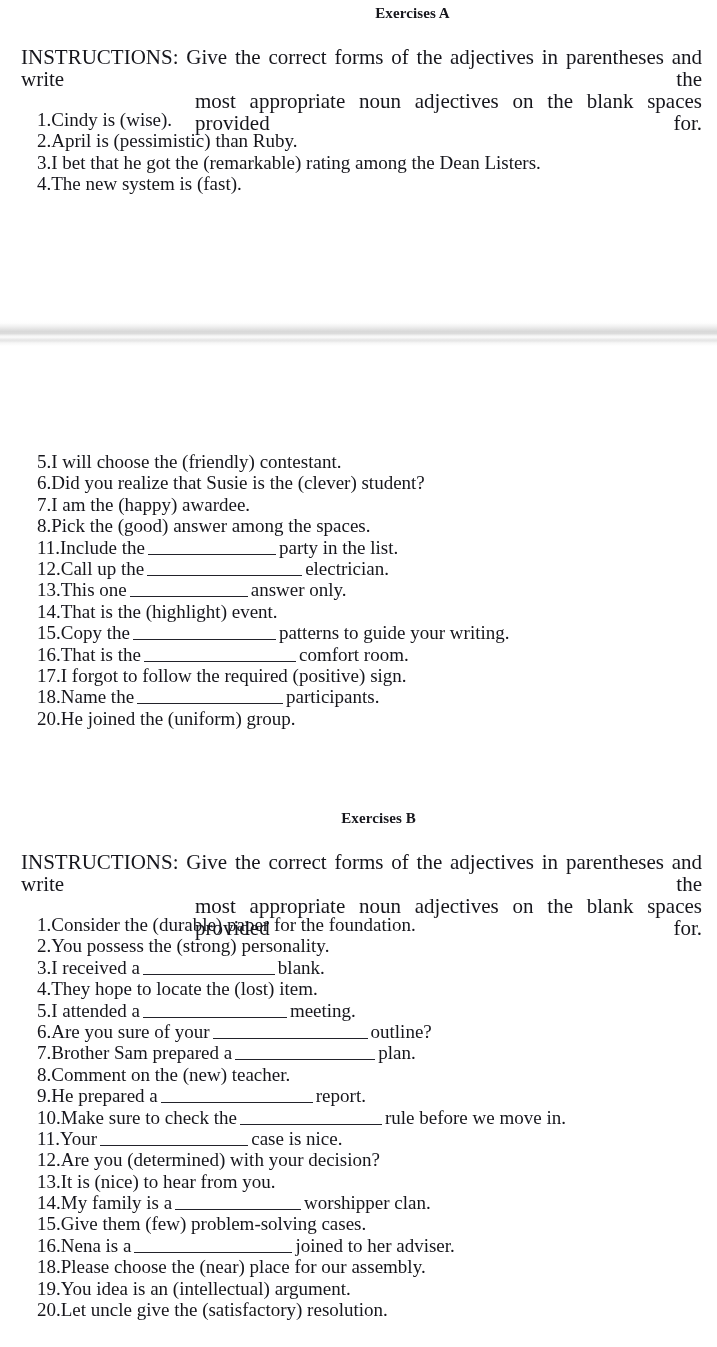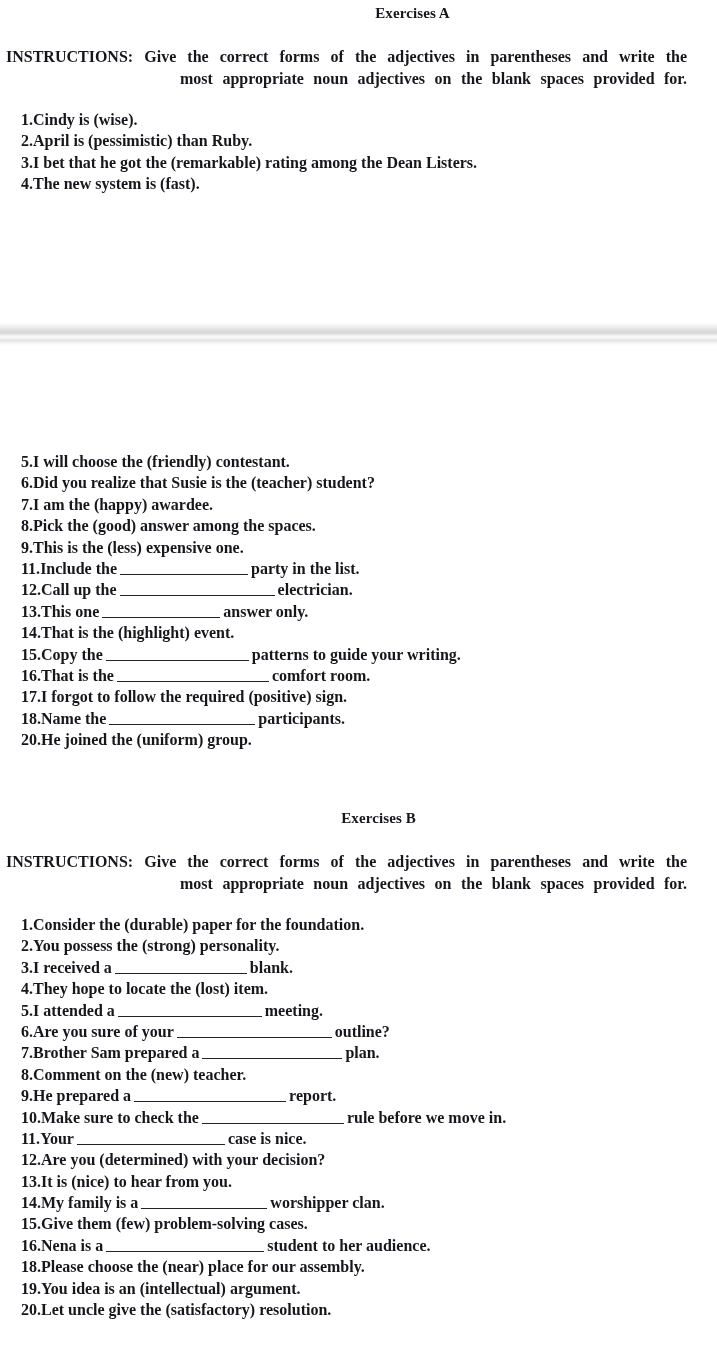--- a/index.html
+++ b/index.html
@@ -29,24 +29,24 @@
     font-size: 15px;
     text-align: center;
     letter-spacing: 0.1px;
   }
   #title-a { position: absolute; left: 0; top: 5px; width: 825px; }
   #title-b { position: absolute; left: 0; top: 810px; width: 757px; }
 
   
   .instructions {
     position: absolute;
-    left: 6px;
+    left: 21px;
     width: 681px;
-    font-weight: bold;
-    font-size: 16px;
+    font-weight: normal;
+    font-size: 21px;
     line-height: 22px;
     text-align: justify;
     text-justify: inter-word;
     text-indent: 0;
   }
   #instructions-a { top: 46px; }
   #instructions-b { top: 851px; }
   .instructions .line1 {
     display: block;
     text-align: justify;
@@ -56,26 +56,26 @@
   .instructions .line2 {
     display: block;
     padding-left: 174px;
     text-align: justify;
     text-align-last: justify;
   }
 
   
   .item-list {
     position: absolute;
-    left: 21px;
+    left: 37px;
     margin: 0;
     padding: 0;
     list-style: none;
-    font-weight: bold;
-    font-size: 16px;
+    font-weight: normal;
+    font-size: 19px;
     line-height: 21.4px;
     white-space: nowrap;
   }
   #list-a1 { top: 109px; }
   #list-a2 { top: 451px; }
   #list-b  { top: 914px; }
 
   .item-list li {
     margin: 0;
     padding: 0;
@@ -128,24 +128,23 @@
       <li><span class="num">1.</span><span>Cindy is (wise).</span></li>
       <li><span class="num">2.</span><span>April is (pessimistic) than Ruby.</span></li>
       <li><span class="num">3.</span><span>I bet that he got the (remarkable) rating among the Dean Listers.</span></li>
       <li><span class="num">4.</span><span>The new system is (fast).</span></li>
     </ul>
 
   <div class="divider"></div>
 
   <ul class="item-list" id="list-a2">
       <li><span class="num">5.</span><span>I will choose the (friendly) contestant.</span></li>
-      <li><span class="num">6.</span><span>Did you realize that Susie is the (teacher) student?</span></li>
+      <li><span class="num">6.</span><span>Did you realize that Susie is the (clever) student?</span></li>
       <li><span class="num">7.</span><span>I am the (happy) awardee.</span></li>
       <li><span class="num">8.</span><span>Pick the (good) answer among the spaces.</span></li>
-      <li><span class="num">9.</span><span>This is the (less) expensive one.</span></li>
       <li><span class="num">11.</span><span>Include the</span><span class="blank" style="width: 128px;"></span><span>party in the list.</span></li>
       <li><span class="num">12.</span><span>Call up the</span><span class="blank" style="width: 155px;"></span><span>electrician.</span></li>
       <li><span class="num">13.</span><span>This one</span><span class="blank" style="width: 118px;"></span><span>answer only.</span></li>
       <li><span class="num">14.</span><span>That is the (highlight) event.</span></li>
       <li><span class="num">15.</span><span>Copy the</span><span class="blank" style="width: 143px;"></span><span>patterns to guide your writing.</span></li>
       <li><span class="num">16.</span><span>That is the</span><span class="blank" style="width: 152px;"></span><span>comfort room.</span></li>
       <li><span class="num">17.</span><span>I forgot to follow the required (positive) sign.</span></li>
       <li><span class="num">18.</span><span>Name the</span><span class="blank" style="width: 146px;"></span><span>participants.</span></li>
       <li><span class="num">20.</span><span>He joined the (uniform) group.</span></li>
     </ul>
@@ -166,19 +165,19 @@
       <li><span class="num">6.</span><span>Are you sure of your</span><span class="blank" style="width: 155px;"></span><span>outline?</span></li>
       <li><span class="num">7.</span><span>Brother Sam prepared a</span><span class="blank" style="width: 140px;"></span><span>plan.</span></li>
       <li><span class="num">8.</span><span>Comment on the (new) teacher.</span></li>
       <li><span class="num">9.</span><span>He prepared a</span><span class="blank" style="width: 152px;"></span><span>report.</span></li>
       <li><span class="num">10.</span><span>Make sure to check the</span><span class="blank" style="width: 142px;"></span><span>rule before we move in.</span></li>
       <li><span class="num">11.</span><span>Your</span><span class="blank" style="width: 148px;"></span><span>case is nice.</span></li>
       <li><span class="num">12.</span><span>Are you (determined) with your decision?</span></li>
       <li><span class="num">13.</span><span>It is (nice) to hear from you.</span></li>
       <li><span class="num">14.</span><span>My family is a</span><span class="blank" style="width: 126px;"></span><span>worshipper clan.</span></li>
       <li><span class="num">15.</span><span>Give them (few) problem-solving cases.</span></li>
-      <li><span class="num">16.</span><span>Nena is a</span><span class="blank" style="width: 158px;"></span><span>student to her audience.</span></li>
+      <li><span class="num">16.</span><span>Nena is a</span><span class="blank" style="width: 158px;"></span><span>joined to her adviser.</span></li>
       <li><span class="num">18.</span><span>Please choose the (near) place for our assembly.</span></li>
       <li><span class="num">19.</span><span>You idea is an (intellectual) argument.</span></li>
       <li><span class="num">20.</span><span>Let uncle give the (satisfactory) resolution.</span></li>
     </ul>
 
 </div>
 
 </body></html>

